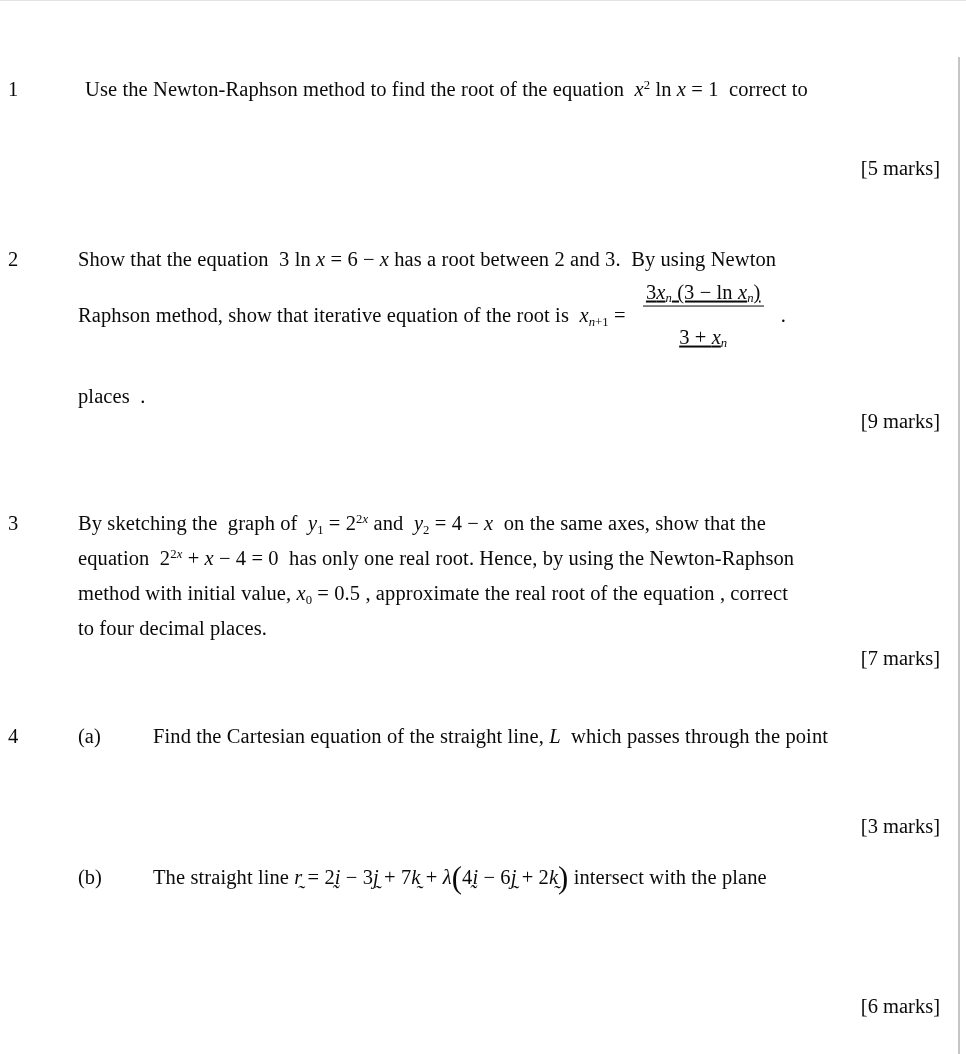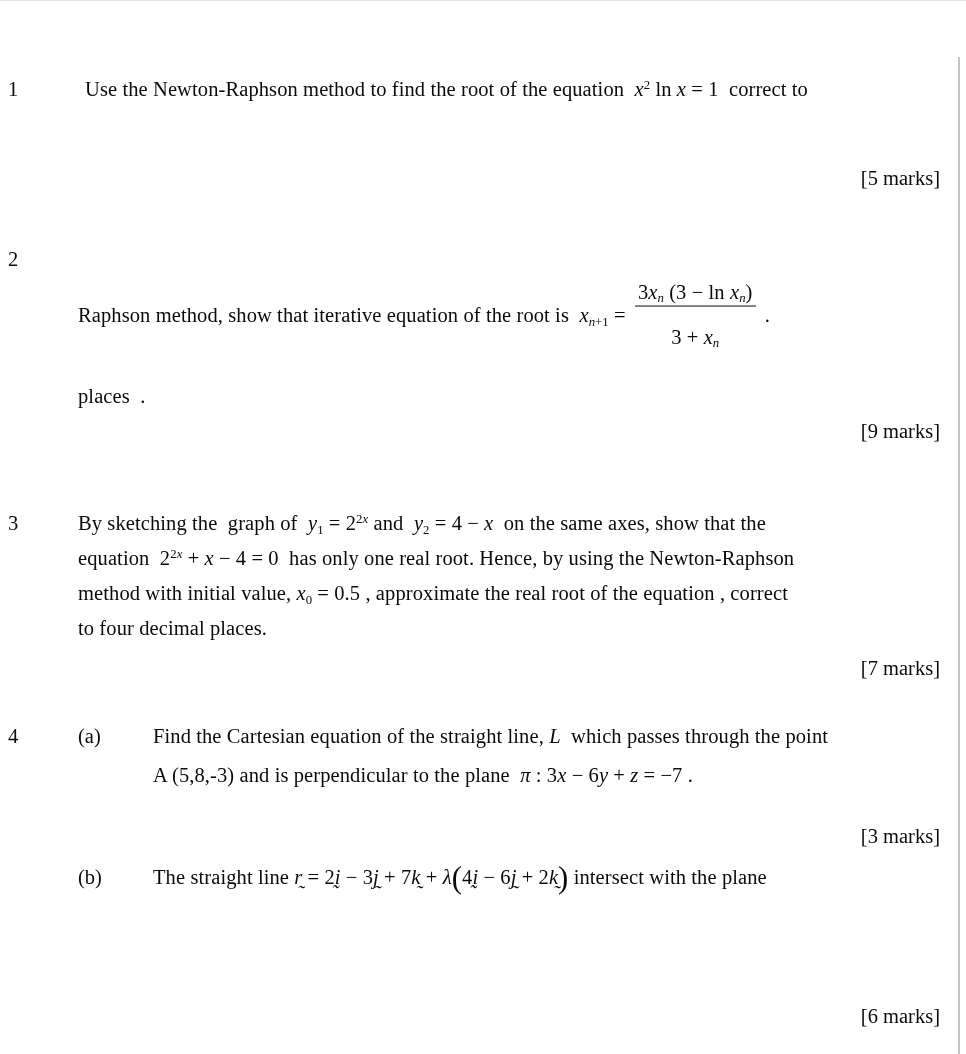--- a/index.html
+++ b/index.html
@@ -11,61 +11,61 @@
     font-size:20.5px;color:#0a0a0a;
     overflow:hidden;
     border-top:1px solid #e3e3e3;
   }
   .edge-line{
     position:absolute;left:958px;top:56px;width:2px;height:998px;
     background:#c9c4c4;
   }
   .qnum{position:absolute;line-height:33px;white-space:pre;}
   .line{position:absolute;line-height:33px;white-space:pre;letter-spacing:0.1px;}
-  .marks{position:absolute;right:26px;line-height:33px;white-space:pre;margin-top:10px;}
+  .marks{position:absolute;right:26px;line-height:33px;white-space:pre;}
   .i{font-style:italic;}
   .bi{font-style:italic;font-weight:bold;}
   .sup{font-size:0.62em;vertical-align:0.58em;line-height:0;}
   .sub{font-size:0.62em;vertical-align:-0.3em;line-height:0;}
   .sub.i,.sup.i{font-style:italic;}
   .big{font-size:1.5em;line-height:0;vertical-align:-0.14em;font-weight:400;}
   .frac{
     display:inline-block;vertical-align:middle;text-align:center;
-    line-height:1.25;margin:0 4px;transform:translateY(-0.12em);
+    line-height:1.25;margin:0 12px;transform:translateY(-0.12em);text-decoration:underline;
   }
   .fnum{display:block;padding:0 3px 0px;border-bottom:1.6px solid #0a0a0a;}
   .fden{display:block;padding-top:18px;}
   .formula-line{line-height:62px;}
   .tall-line{line-height:40px;}
 </style>
 </head>
 <body>
 
 <div class="page">
   <div class="edge-line"></div>
 
   <div class="qnum" style="left:8px;top:72px">1</div>
   <div class="line" style="left:85px;top:72px"><span>Use the Newton-Raphson method to find the root of the equation  </span><span class="i">x</span><span class="sup">2</span><span> ln </span><span class="i">x</span><span> = 1  correct to</span></div>
   <div class="marks" style="top:151px">[5 marks]</div>
 
   <div class="qnum" style="left:8px;top:242px">2</div>
+  <div class="line" style="left:78px;top:242px"><span>Show that the equation  3 ln </span><span class="i">x</span><span> = 6 − </span><span class="i">x</span><span> has a root between 2 and 3.  By using Newton</span></div>
   <div class="line formula-line" style="left:78px;top:281px"><span>Raphson method, show that iterative equation of the root is  </span><span class="i">x</span><span class="sub i">n</span><span class="sub">+1</span><span> = </span><span class="frac"><span class="fnum"><span>3</span><span class="i">x</span><span class="sub i">n</span><span> (3 − ln </span><span class="i">x</span><span class="sub i">n</span><span>)</span></span><span class="fden"><span>3 + </span><span class="i">x</span><span class="sub i">n</span></span></span><span> .</span></div>
   <div class="line" style="left:78px;top:379px"><span>places  .</span></div>
   <div class="marks" style="top:404px">[9 marks]</div>
 
   <div class="qnum" style="left:8px;top:506px">3</div>
   <div class="line" style="left:78px;top:506px"><span>By sketching the  graph of  </span><span class="i">y</span><span class="sub">1</span><span> = 2</span><span class="sup">2</span><span class="sup i">x</span><span> and  </span><span class="i">y</span><span class="sub">2</span><span> = 4 − </span><span class="i">x</span><span>  on the same axes, show that the</span></div>
   <div class="line" style="left:78px;top:541px"><span>equation  2</span><span class="sup">2</span><span class="sup i">x</span><span> + </span><span class="i">x</span><span> − 4 = 0  has only one real root. Hence, by using the Newton-Raphson</span></div>
   <div class="line" style="left:78px;top:576px"><span>method with initial value, </span><span class="i">x</span><span class="sub">0</span><span> = 0.5 , approximate the real root of the equation , correct</span></div>
   <div class="line" style="left:78px;top:611px"><span>to four decimal places.</span></div>
   <div class="marks" style="top:641px">[7 marks]</div>
 
   <div class="qnum" style="left:8px;top:719px">4</div>
 
   <div class="qnum" style="left:78px;top:719px">(a)</div>
   <div class="line" style="left:153px;top:719px"><span>Find the Cartesian equation of the straight line, </span><span class="i">L</span><span>  which passes through the point</span></div>
-  <div class="line" style="left:153px;top:758px"><span>A (5,8,-3) and is perpendicular to the plane  </span><span class="i">π</span><span> : 3</span><span class="i">x</span><span> − 6</span><span class="i">y</span><span> + </span><span class="i">z</span><span> = −7 .</span></div>
   <div class="marks" style="top:809px">[3 marks]</div>
 
   <div class="qnum" style="left:78px;top:860px">(b)</div>
   <div class="line tall-line" style="left:153px;top:856px"><span>The straight line </span><span class="i">r̰</span><span> = 2</span><span class="i">ḭ</span><span> − 3</span><span class="i">j̰</span><span> + 7</span><span class="i">k̰</span><span> + </span><span class="i">λ</span><span class="big">(</span><span>4</span><span class="i">ḭ</span><span> − 6</span><span class="i">j̰</span><span> + 2</span><span class="i">k̰</span><span class="big">)</span><span> intersect with the plane</span></div>
   <div class="marks" style="top:989px">[6 marks]</div>
 </div>
 
 </body></html>

